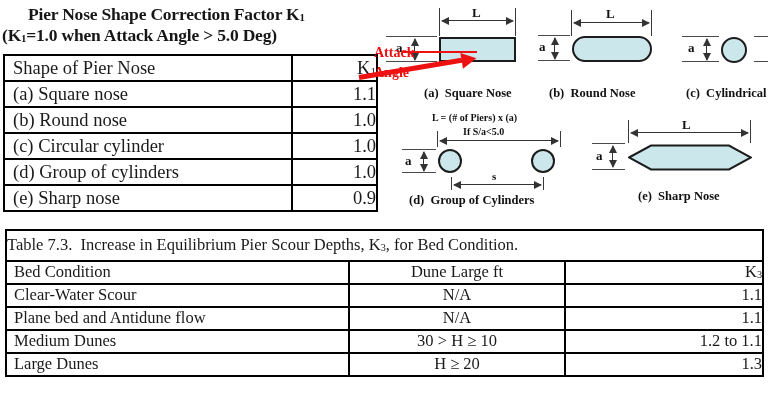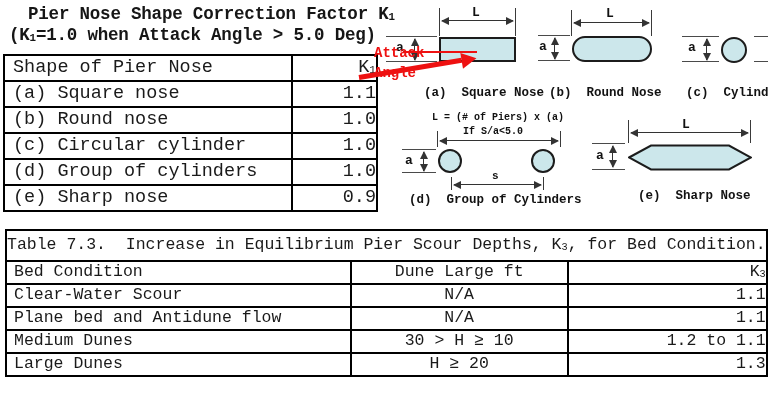--- a/index.html
+++ b/index.html
@@ -1,36 +1,36 @@
 <!DOCTYPE html>
 <html style="--shape_fill: #cce7eb; --shape_border: #1c1c1c; --annotation_red: #ee1111; --table_border: #000000; --text: #1a1a1a;"><head>
 <meta charset="utf-8">
 <style>
   html,body{margin:0;padding:0;background:#fff;}
   #screen{position:relative;width:768px;height:416px;background:#fff;overflow:hidden;
-          font-family:Liberation Mono, monospace;color:var(--text,#1a1a1a);}
+          font-family:Liberation Serif, serif;color:var(--text,#1a1a1a);}
   .abs{position:absolute;}
 
   
   .doc-title{position:absolute;font-weight:bold;font-size:17.5px;line-height:20px;color:#161616;letter-spacing:-0.2px;white-space:pre;}
   .doc-title sub{font-size:0.62em;vertical-align:-0.12em;}
 
   
   table.k1{position:absolute;left:3px;top:54px;border-collapse:collapse;table-layout:fixed;}
   table.k1 td{border:2px solid var(--table_border,#000);height:24px;font-size:18.5px;line-height:1;
               vertical-align:middle;padding:0;white-space:pre;}
   table.k1 td.c1{width:278px;padding-left:8px;}
   table.k1 td.c2{width:83px;text-align:right;}
   table.k1 sub{font-size:0.6em;vertical-align:-0.1em;}
 
   
   table.k3{position:absolute;left:5px;top:229px;border-collapse:collapse;table-layout:fixed;}
   table.k3 td{border:2px solid var(--table_border,#000);font-size:16.5px;line-height:1;
               vertical-align:middle;padding:0;white-space:pre;}
-  table.k3 td.title-cell{height:29px;text-align:center;}
+  table.k3 td.title-cell{height:29px;text-align:left;}
   table.k3 td.b{width:334px;padding-left:7px;height:21px;}
   table.k3 td.d{width:214px;text-align:center;height:21px;}
   table.k3 td.k{width:196px;text-align:right;height:21px;}
   table.k3 sub{font-size:0.62em;vertical-align:-0.1em;}
 
   
   .dimlab{position:absolute;font-weight:bold;font-size:13px;line-height:1;color:#111;}
   .dimlab-s{position:absolute;font-weight:bold;font-size:11px;line-height:1;color:#111;}
   .dcap{position:absolute;font-weight:bold;font-size:12.5px;line-height:1;color:#111;white-space:pre;}
   .dform{position:absolute;font-weight:bold;font-size:10px;line-height:1;color:#111;white-space:pre;}
@@ -61,21 +61,21 @@
   .redarrow::after{content:"";position:absolute;right:-15px;top:-5.5px;width:0;height:0;
             border-top:8px solid transparent;border-bottom:8px solid transparent;
             border-left:15px solid var(--annotation_red,#ee1111);}
 </style>
 </head>
 <body>
 
 <div id="screen">
 
   <div class="doc-title" style="left:28px;top:4px;"><span>Pier Nose Shape Correction Factor K</span><sub>1</sub></div>
-  <div class="doc-title" style="left:9px;top:25px;"><span>(K</span><sub>1</sub><span>=1.0 when Attack Angle &gt; 5.0 Deg)</span></div>
+  <div class="doc-title" style="left:2px;top:25px;"><span>(K</span><sub>1</sub><span>=1.0 when Attack Angle &gt; 5.0 Deg)</span></div>
 
   <table class="k1">
     <tbody>
         <tr>
       <td class="c1"><span>Shape of Pier Nose</span></td>
       <td class="c2"><span>K</span><sub>1</sub></td>
     </tr>
     <tr>
       <td class="c1">(a) Square nose</td>
       <td class="c2">1.1</td>

